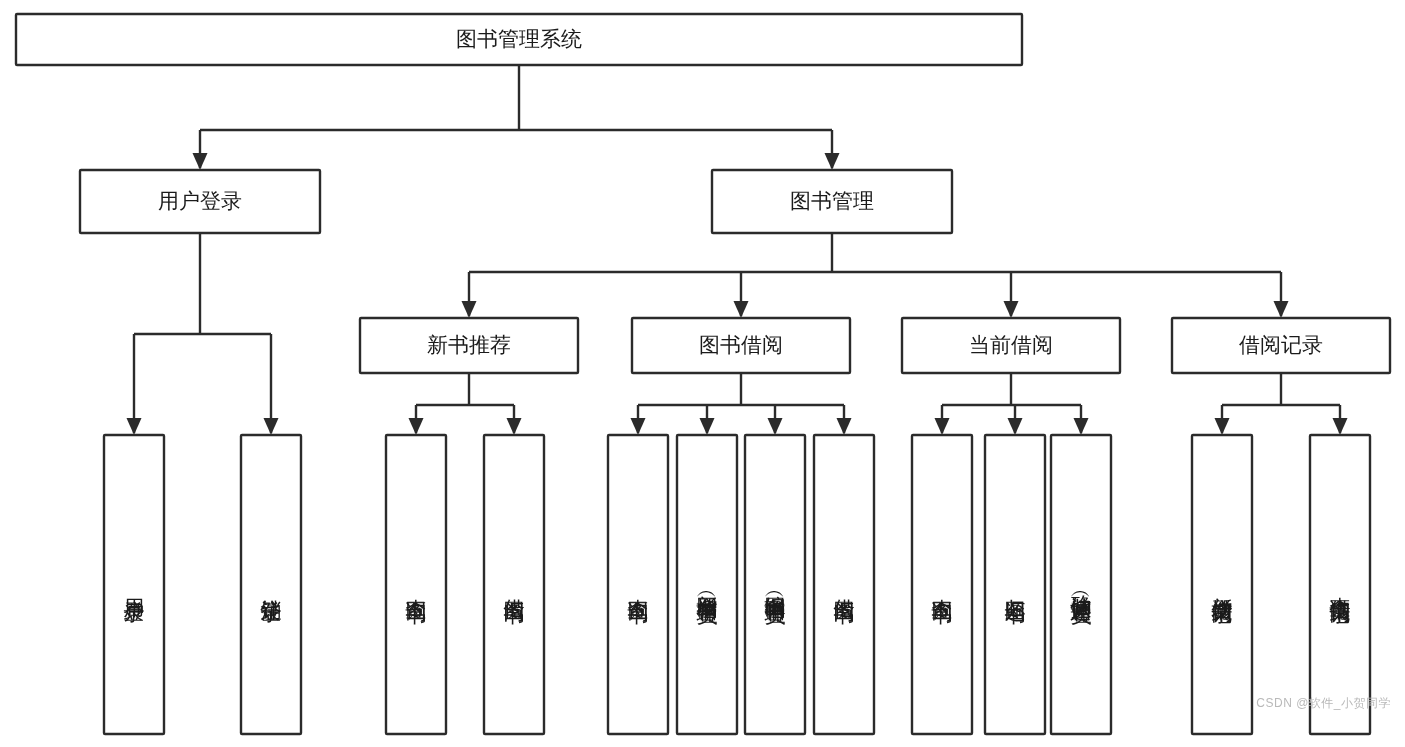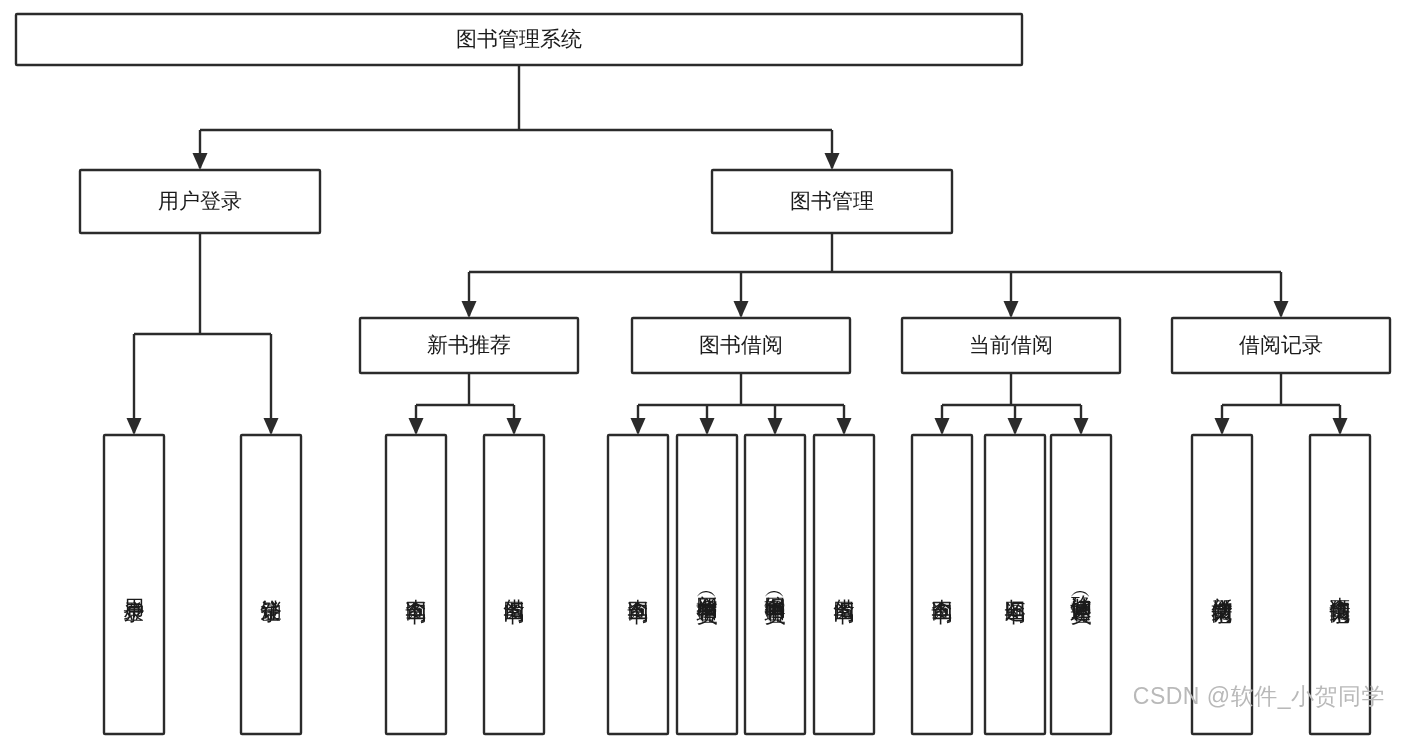--- a/index.html
+++ b/index.html
@@ -61,24 +61,24 @@
     text-orientation: upright;
     font-family: "Liberation Sans", "DejaVu Sans", sans-serif;
     font-size: 21px;
     letter-spacing: 1.5px;
     color: #1b1b1b;
     white-space: nowrap;
     text-align: center;
   }
   #watermark {
     position: absolute;
-    right: 20px;
+    right: 14px;
     bottom: 4px;
     font-family: "Liberation Sans", "DejaVu Sans", sans-serif;
-    font-size: 23px;
+    font-size: 12px;
     color: #b9b9b9;
     letter-spacing: 0.5px;
     user-select: none;
   }
 </style>
 </head>
 <body>
 
 <div id="diagram-root">
 

